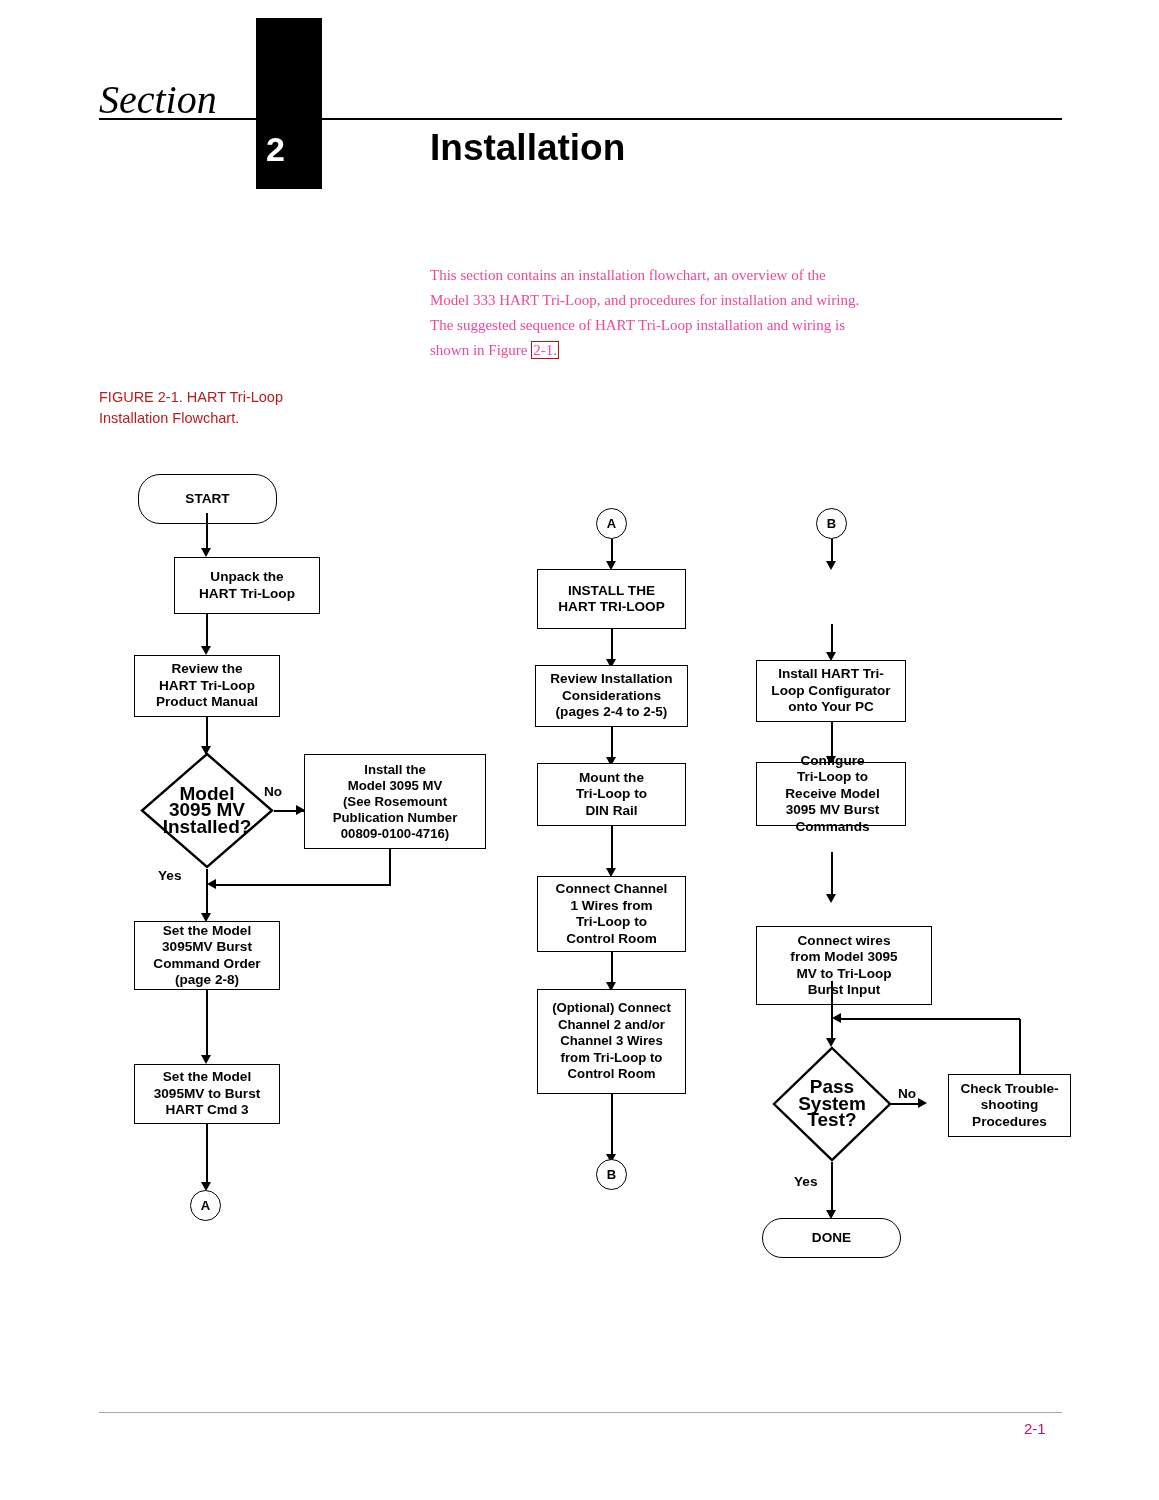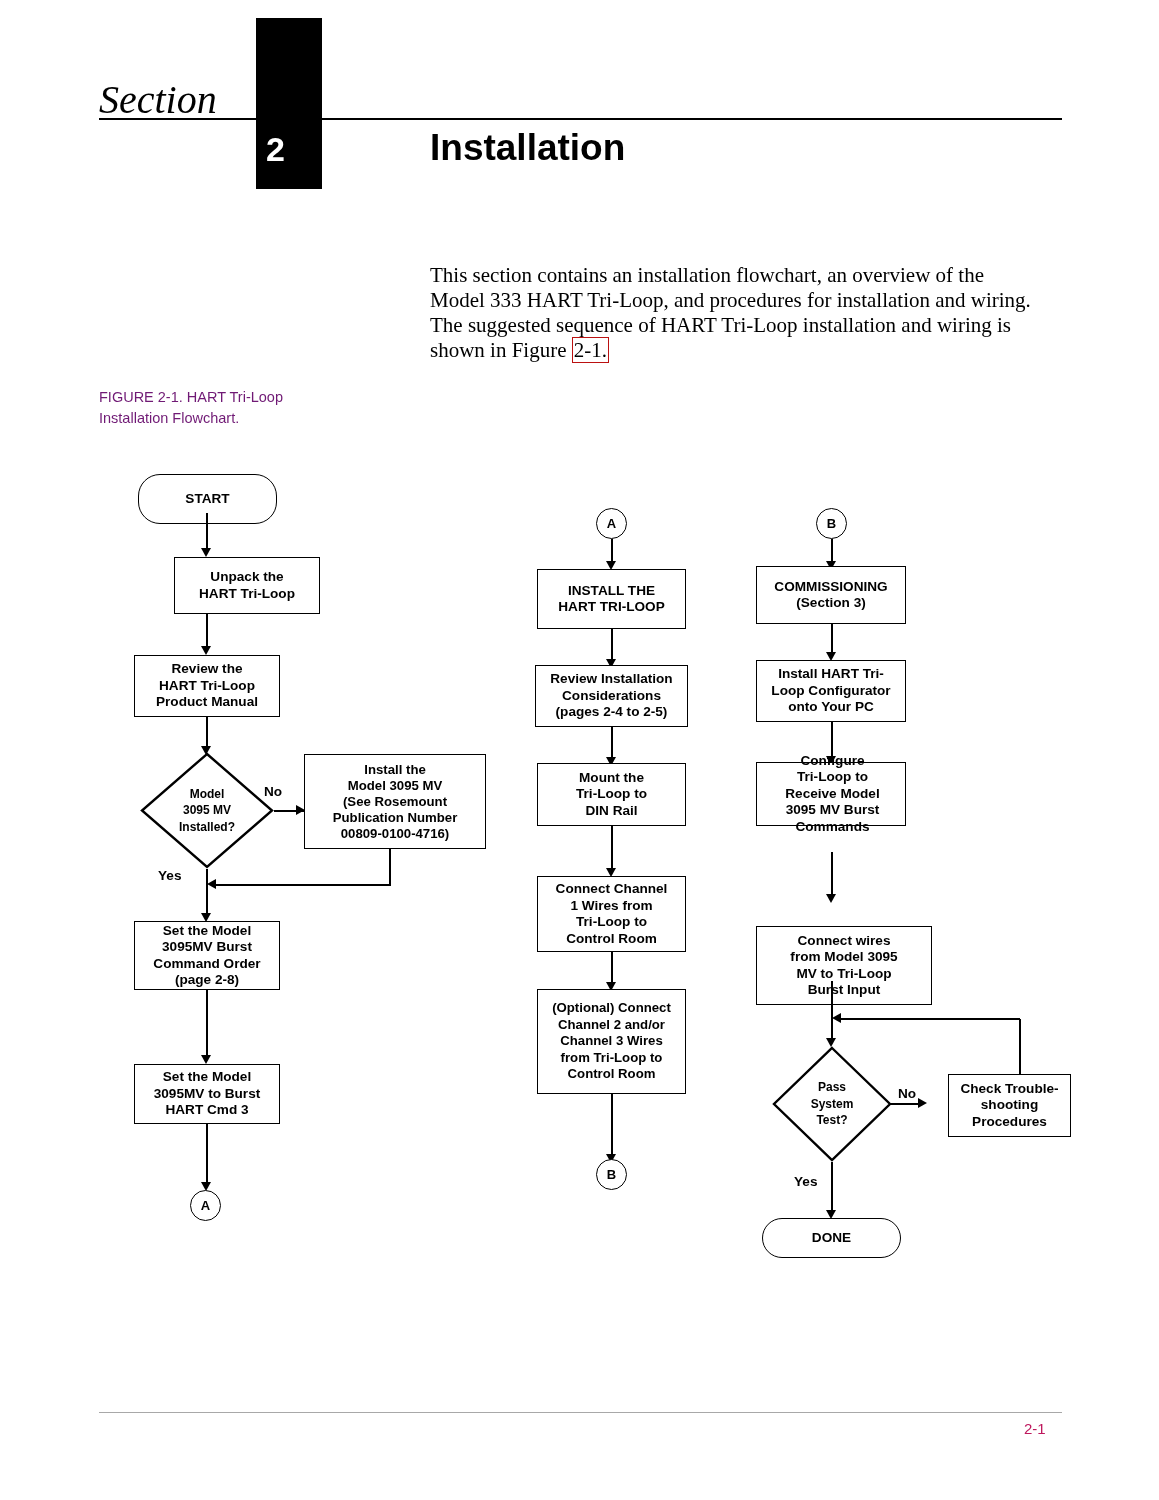--- a/index.html
+++ b/index.html
@@ -37,32 +37,32 @@
   .hdr-title {
     position:absolute; left:430px; top:127px;
     font-family:"Liberation Sans", sans-serif;
     font-weight:bold; font-size:37px; color:#000;
   }
 
   
   .intro {
     position:absolute; left:430px; top:263px; width:630px;
     font-family:"Liberation Serif", serif;
-    font-size:21px; line-height:25px; color:#000000;
+    font-size:15px; line-height:25px; color:#ec4899;
   }
   .intro .linkbox {
     border:1px solid #b11;
     padding:0 1px;
   }
 
   
   .figcap {
     position:absolute; left:99px; top:387px; width:250px;
     font-family:"Liberation Sans", sans-serif;
-    font-size:14.5px; line-height:21px; color:#701a75;
+    font-size:14.5px; line-height:21px; color:#b91c1c;
   }
 
   
   .foot-rule {
     position:absolute; left:99px; top:1412px; width:963px; height:1px;
     background:#a8a8a8;
   }
   .foot-page {
     position:absolute; left:1024px; top:1420px;
     font-family:"Liberation Sans", sans-serif;
@@ -103,21 +103,21 @@
     box-sizing:border-box;
   }
   .diamond .dshape {
     position:absolute; left:0; top:0; width:100%; height:100%;
   }
   .diamond .dtext {
     position:absolute; left:0; top:0; width:100%; height:100%;
     display:flex; align-items:center; justify-content:center;
     text-align:center; white-space:pre-line;
     font-family:"Liberation Sans", sans-serif;
-    font-weight:bold; font-size:12px; line-height:16.5px;
+    font-weight:bold; font-size:19px; line-height:16.5px;
   }
   .lbl {
     position:absolute;
     font-family:"Liberation Sans", sans-serif;
     font-weight:bold; font-size:13.6px;
   }
   .line-v, .line-h {
     position:absolute; background:#000;
   }
   .line-v { width:1.6px; }
@@ -271,22 +271,20 @@
     <div class="line-v" style="left:611px; top:1094px; height:65px;"></div>
     <div class="arrow-d" style="left:606px; top:1154px;"></div>
 
     <div class="conn" style="left:596px; top:1159px; width:31px; height:31px;">B</div>
 
     <div class="conn" style="left:816px; top:508px; width:31px; height:31px;">B</div>
 
     <div class="line-v" style="left:831px; top:539px; height:26px;"></div>
     <div class="arrow-d" style="left:826px; top:561px;"></div>
 
-    <div class="node" style="left:756px; top:566px; width:150px; height:58px;">COMMISSIONING
-(Section 3)</div>
 
     <div class="line-v" style="left:831px; top:624px; height:32px;"></div>
     <div class="arrow-d" style="left:826px; top:652px;"></div>
 
     <div class="node" style="left:756px; top:660px; width:150px; height:62px;">Install HART Tri-
 Loop Configurator
 onto Your PC</div>
 
     <div class="line-v" style="left:831px; top:722px; height:38px;"></div>
     <div class="arrow-d" style="left:826px; top:756px;"></div>

